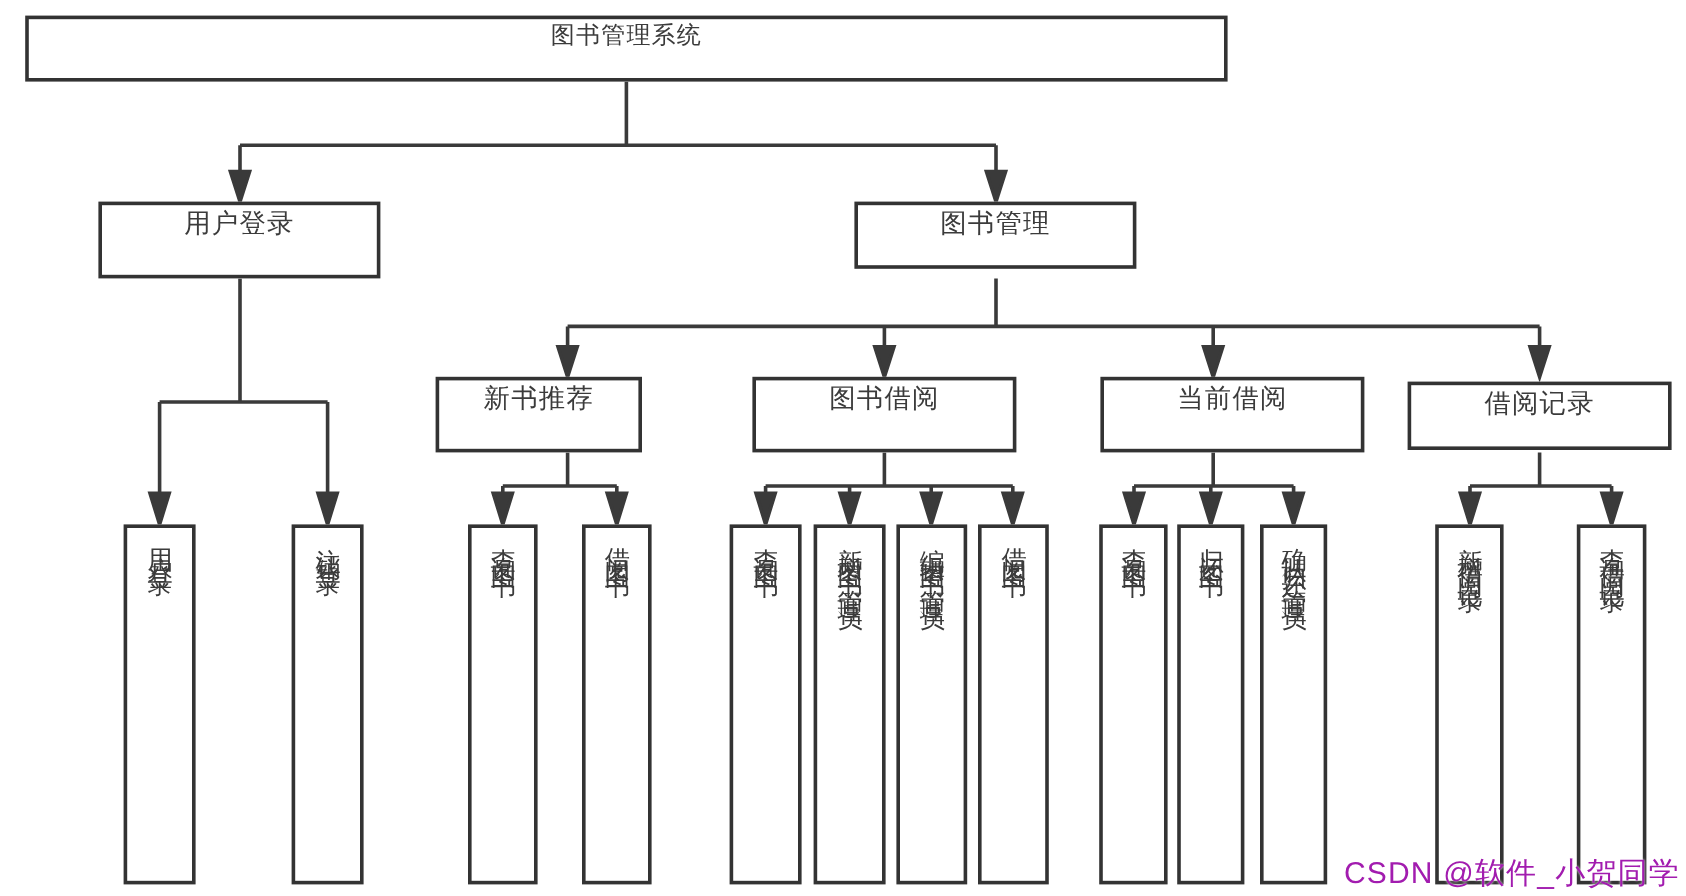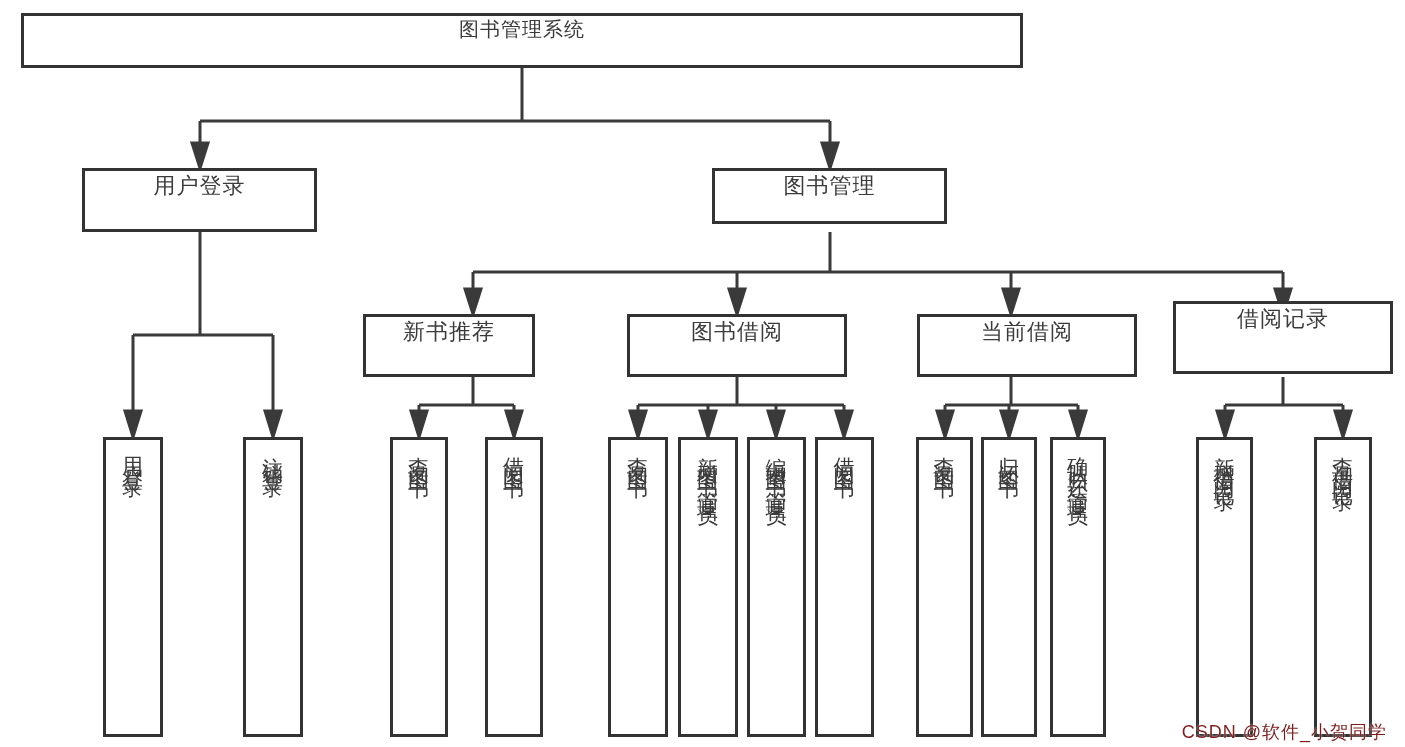--- a/index.html
+++ b/index.html
@@ -6,21 +6,21 @@
   body{font-family:"Liberation Sans","DejaVu Sans",sans-serif;}
   .stage{position:relative;width:1405px;height:747px;background:#ffffff;overflow:hidden;}
   .connector-layer{position:absolute;left:0;top:0;z-index:1;}
   .node{position:absolute;box-sizing:border-box;background:#ffffff;border:3px solid #333333;
         display:flex;align-items:flex-start;justify-content:center;color:#3b3b3b;z-index:2;}
   .node-h{font-size:22px;letter-spacing:1px;}
   .node-root{font-size:20px;letter-spacing:1px;}
   .node-leaf{z-index:2;}
   .leaf-text{writing-mode:vertical-rl;text-orientation:mixed;font-size:21px;
              letter-spacing:7px;color:#3b3b3b;line-height:1;}
-  .watermark{position:absolute;right:18px;bottom:3px;font-size:18px;color:#7f1d1d;
+  .watermark{position:absolute;right:5px;bottom:3px;font-size:25px;color:#a21caf;
              letter-spacing:1px;z-index:3;text-shadow:0 0 2px #ffffff;}
 </style>
 </head>
 <body>
 
 <div class="stage">
 
   <svg class="connector-layer" width="1405" height="747" viewBox="0 0 1405 747">
 
     <g stroke="#3a3a3a" stroke-width="3" fill="#3a3a3a">
@@ -84,21 +84,21 @@
 
   <div class="node node-h" style="left:363px;top:314px;width:172px;height:63px;">
     <span>新书推荐</span>
   </div>
   <div class="node node-h" style="left:627px;top:314px;width:220px;height:63px;">
     <span>图书借阅</span>
   </div>
   <div class="node node-h" style="left:901px;top:314px;width:220px;height:63px;margin-left:16px;">
     <span>当前借阅</span>
   </div>
-  <div class="node node-h" style="left:1173px;top:301px;width:220px;height:73px;">
+  <div class="node node-h" style="left:1173px;top:318px;width:220px;height:57px;">
     <span>借阅记录</span>
   </div>
 
   <div class="node node-leaf" style="left:103px;top:437px;width:60px;height:300px;">
     <span class="leaf-text">用户登录</span>
   </div>
   <div class="node node-leaf" style="left:243px;top:437px;width:60px;height:300px;">
     <span class="leaf-text">注销登录</span>
   </div>
 

